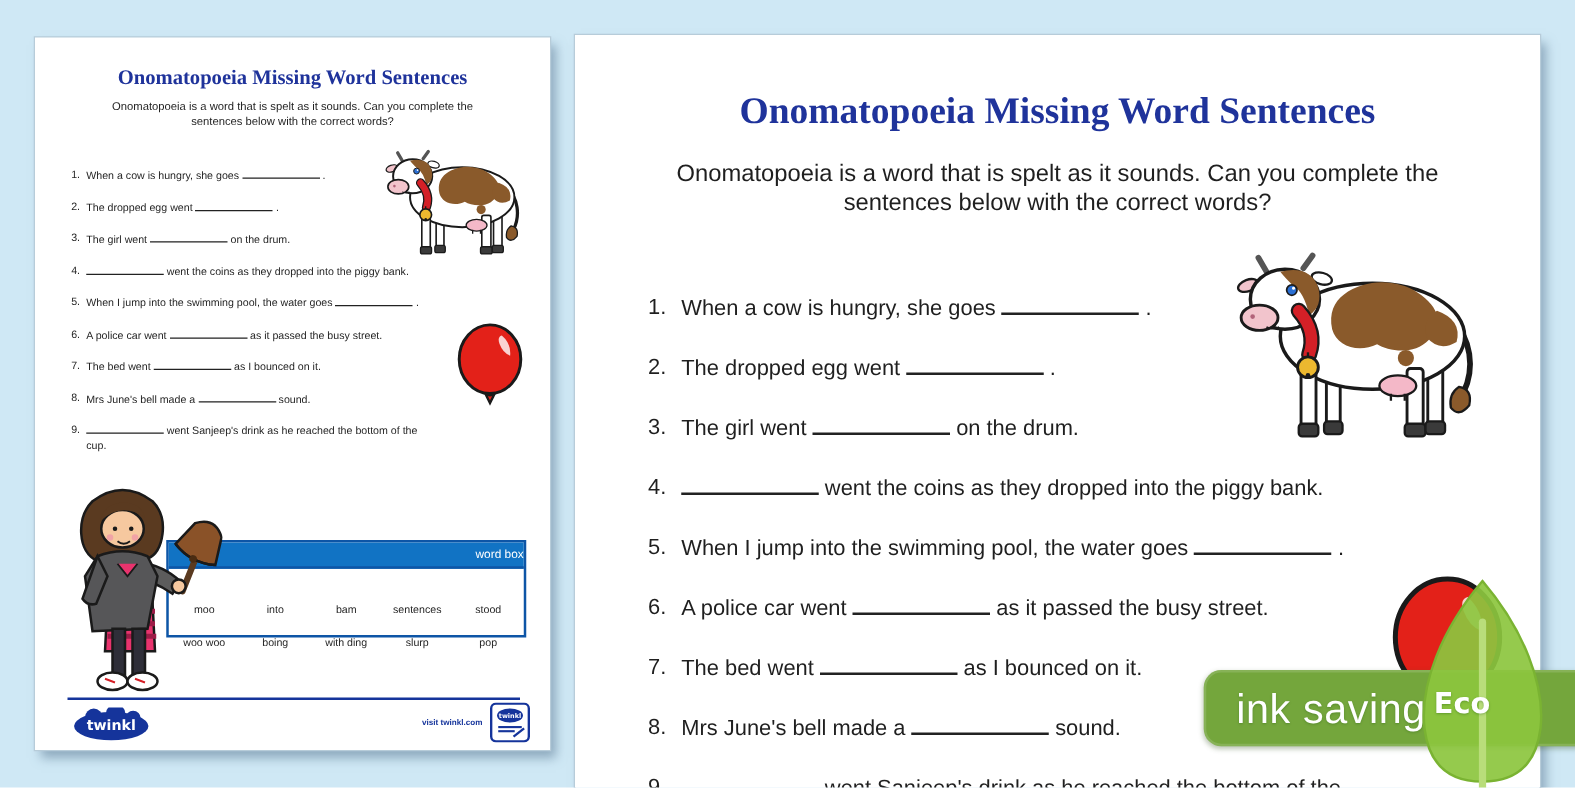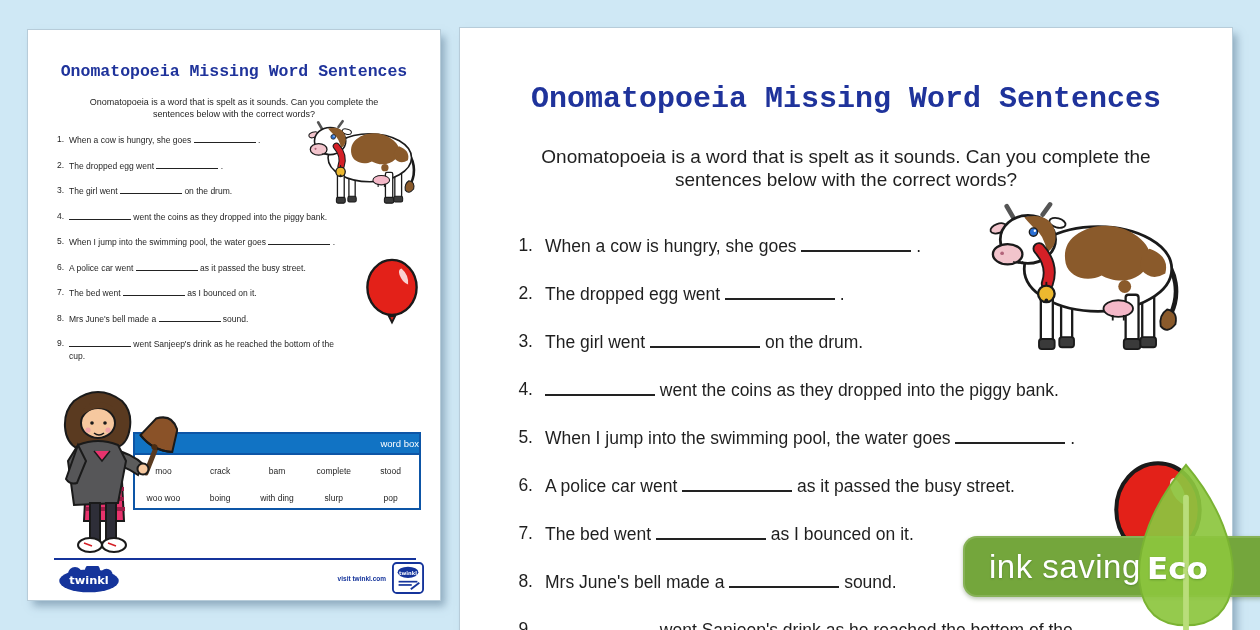--- a/index.html
+++ b/index.html
@@ -11,26 +11,26 @@
     position:relative;
   }
   .page{
     position:absolute;background:var(--page,#fff);
     box-shadow:0 0 0 1px #b7ccd9, 5px 6px 8px rgba(90,120,145,.55);
     overflow:hidden;
   }
   .page-left{left:28px;top:30px;width:412px;height:570px;}
   .page-right{left:460px;top:28px;width:772px;height:640px;}
 
-  .ws-title{margin:10px;text-align:center;font-family:Liberation Mono, monospace;
+  .ws-title{margin:0;text-align:center;font-family:Liberation Serif, serif;
     font-weight:700;color:var(--title_blue,#1f339b);}
   .page-left .ws-title{position:absolute;left:0;right:0;top:22px;font-size:16.5px;}
   .page-right .ws-title{position:absolute;left:0;right:0;top:44px;font-size:30px;}
 
-  .ws-intro{margin:17px;text-align:center;line-height:1.3;}
+  .ws-intro{margin:0;text-align:center;line-height:1.3;}
   .page-left .ws-intro{position:absolute;left:18px;right:18px;top:50px;font-size:9px;}
   .page-right .ws-intro{position:absolute;left:40px;right:40px;top:100px;font-size:19px;line-height:23px;}
 
   .sentences{position:absolute;}
   .page-left .sentences{left:20px;top:103px;width:348px;}
   .page-right .sentences{left:45px;top:205px;width:660px;}
   .sentence-row{display:flex;align-items:flex-start;}
   .page-left .sentence-row{font-size:8.5px;line-height:12px;margin-bottom:12.5px;}
   .page-right .sentence-row{font-size:17.5px;line-height:25px;margin-bottom:22px;}
   .page-left .sentence-row:nth-child(9){width:302px;}
@@ -41,21 +41,21 @@
   .blank{display:inline-block;border-bottom:1.5px solid #222;}
   .page-left .blank{width:62px;height:9px;}
   .page-right .blank{width:110px;height:17px;border-bottom-width:2px;}
 
   .wordbox{position:absolute;left:105px;top:402px;width:288px;height:78px;
     border:2px solid var(--wordbox_border,#0d55a6);background:#fff;box-sizing:border-box;}
   .wordbox-header{height:19px;background:var(--wordbox_blue,#1173c4);
     border-bottom:2px solid var(--wordbox_border,#0d55a6);
     color:#fff;font-weight:400;font-size:9.5px;text-align:right;line-height:19px;}
   .wordbox-grid{display:grid;grid-template-columns:repeat(5,1fr);grid-auto-rows:27px;
-    align-items:center;padding-top:2px;}
+    align-items:center;padding-top:18px;}
   .wordbox-cell{text-align:center;font-size:8.5px;}
 
   .illus{position:absolute;}
   .cow-left{left:275px;top:86px;width:120px;height:96px;}
   .cow-right{left:520px;top:168px;width:212px;height:168px;}
   .balloon-left{left:334px;top:228px;width:60px;height:72px;}
   .balloon-right{left:648px;top:432px;width:100px;height:122px;z-index:3;}
   .girl{left:18px;top:355px;width:132px;height:172px;z-index:5;}
 
   .footer-line{position:absolute;left:26px;top:528px;width:362px;height:0;
@@ -66,21 +66,21 @@
   .badge-logo{width:32px;height:32px;}
 
   .eco-badge{position:absolute;left:963px;top:536px;width:310px;height:61px;
     background:var(--badge_green,#74a63c);border-radius:14px;z-index:20;
     box-shadow:inset 0 0 0 2px rgba(255,255,255,.14), 0 2px 4px rgba(60,90,40,.35);}
   .eco-badge-label{position:absolute;left:26px;top:0;line-height:61px;color:#fff;
     font-size:33px;font-family:"Liberation Sans",sans-serif;letter-spacing:.5px;
     text-shadow:0 1px 2px rgba(0,60,0,.25);}
   .eco-leaf{position:absolute;left:1128px;top:460px;width:116px;height:176px;z-index:21;}
   .eco-text{position:absolute;left:1147px;top:550px;z-index:22;color:#fff;
-    font-weight:700;font-size:31px;font-family:"DejaVu Sans",sans-serif;
+    font-weight:700;font-size:23px;font-family:"DejaVu Sans",sans-serif;
     text-shadow:0 1px 2px rgba(0,60,0,.3);}
 </style>
 </head>
 <body>
 
 <div class="canvas">
 
   <div class="page page-left">
     <h1 class="ws-title">Onomatopoeia Missing Word Sentences</h1>
     <p class="ws-intro">
@@ -170,23 +170,23 @@
     <svg class="illus balloon-left" viewBox="0 0 62 76">
       <ellipse cx="31" cy="31" rx="26" ry="29" fill="var(--balloon_red,#e32119)" stroke="#1a1a1a" stroke-width="2.5"></ellipse>
       <path d="M41,11 q8,7 7,17 q-6,-2 -9,-10 q-2,-6 2,-7 z" fill="#ffffff" opacity="0.8"></path>
       <path d="M27,60 q4,3 8,0 l-4,8 z" fill="var(--balloon_red,#e32119)" stroke="#1a1a1a" stroke-width="2"></path>
     </svg>
 
     <div class="wordbox">
       <div class="wordbox-header">word box</div>
       <div class="wordbox-grid" id="wordbox-grid">
           <div class="wordbox-cell">moo</div>
-          <div class="wordbox-cell">crack</div>
+          <div class="wordbox-cell">into</div>
           <div class="wordbox-cell">bam</div>
-          <div class="wordbox-cell">complete</div>
+          <div class="wordbox-cell">sentences</div>
           <div class="wordbox-cell">stood</div>
           <div class="wordbox-cell">woo woo</div>
           <div class="wordbox-cell">boing</div>
           <div class="wordbox-cell">with ding</div>
           <div class="wordbox-cell">slurp</div>
           <div class="wordbox-cell">pop</div>
         </div>
     </div>
 
     <svg class="illus girl" viewBox="0 0 132 172">

